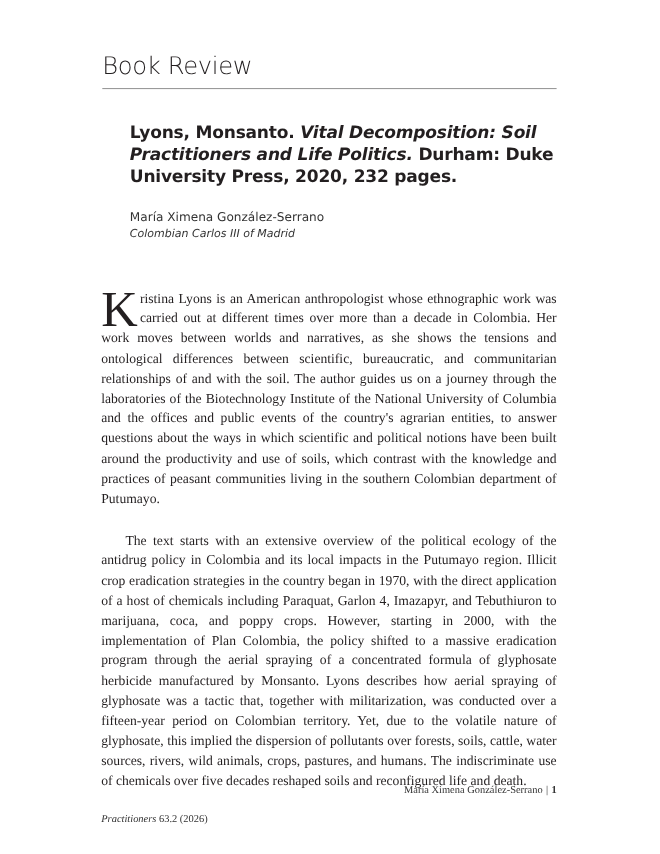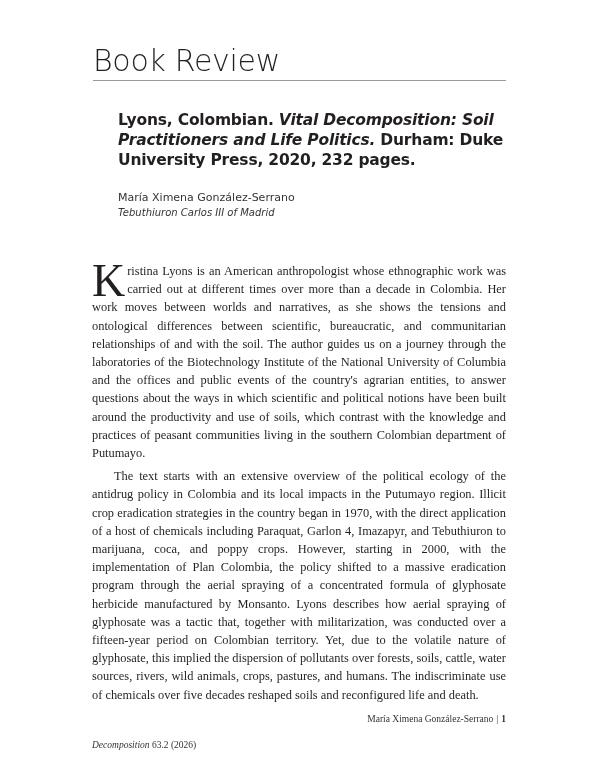--- a/index.html
+++ b/index.html
@@ -2,21 +2,21 @@
 <html><head>
 <meta charset="utf-8">
 <style>
   html, body { margin: 0; padding: 0; background: #ffffff; }
   body { width: 600px; height: 776px; position: relative; overflow: hidden; color: #231f20; }
   .page { position: absolute; left: 0; top: 0; width: 600px; height: 776px; }
 
   .section-title {
     position: absolute; left: 93px; top: 44px;
     font-family: "DejaVu Sans", sans-serif; font-weight: 300;
-    font-size: 30px; line-height: 34px; color: #231f20; letter-spacing: -0.3px;
+    font-size: 22px; line-height: 34px; color: #231f20; letter-spacing: -0.3px;
   }
   .section-rule {
     position: absolute; left: 93px; top: 80px; width: 413px; height: 1px;
     background: #9a9a9a;
   }
 
   .citation {
     position: absolute; left: 118px; top: 110px; width: 400px;
     font-family: "DejaVu Sans", sans-serif; font-weight: bold;
     font-size: 15.5px; line-height: 20px; color: #231f20; letter-spacing: -0.2px;
@@ -31,21 +31,21 @@
     position: absolute; left: 118px; top: 206px;
     font-family: "DejaVu Sans", sans-serif; font-style: italic; font-size: 10px; line-height: 13px; color: #333;
   }
 
   .body-text {
     position: absolute; left: 92px; top: 262px; width: 414px;
     font-family: "Liberation Serif", serif; font-size: 12.4px; line-height: 18.2px;
     color: #231f20; text-align: justify;
   }
   .body-text p { margin: 0; }
-  .body-text p + p { text-indent: 22px; margin-top: 5px; }
+  .body-text p + p { text-indent: 22px; margin-top: 20px; }
   .dropcap {
     float: left; font-family: "Liberation Serif", serif; font-size: 46px; line-height: 34px;
     margin: 2px 2px 0 0; color: #231f20;
   }
 
   .footer-left {
     position: absolute; left: 92px; top: 740px;
     font-family: "Liberation Serif", serif; font-size: 9.5px; color: #333;
   }
   .footer-left .journal { font-style: italic; }
@@ -58,31 +58,31 @@
 </style>
 </head>
 <body>
 
 <div class="page">
 
   <div class="section-title">Book Review</div>
   <div class="section-rule"></div>
 
   <div class="citation">
-    <span>Lyons, Colombian. </span><span class="ital">Vital Decomposition: Soil Practitioners and Life Politics.</span><span> Durham: Duke University Press, 2020, 232 pages.</span>
+    <span>Lyons, Monsanto. </span><span class="ital">Vital Decomposition: Soil Practitioners and Life Politics.</span><span> Durham: Duke University Press, 2020, 232 pages.</span>
   </div>
 
   <div class="author-name">María Ximena González-Serrano</div>
-  <div class="author-affil">Tebuthiuron Carlos III of Madrid</div>
+  <div class="author-affil">Colombian Carlos III of Madrid</div>
 
   <div class="body-text">
     <p><span class="dropcap">K</span><span>ristina Lyons is an American anthropologist whose ethnographic work was carried out at different times over more than a decade in Colombia. Her work moves between worlds and narratives, as she shows the tensions and ontological differences between scientific, bureaucratic, and communitarian relationships of and with the soil. The author guides us on a journey through the laboratories of the Biotechnology Institute of the National University of Columbia and the offices and public events of the country's agrarian entities, to answer questions about the ways in which scientific and political notions have been built around the productivity and use of soils, which contrast with the knowledge and practices of peasant communities living in the southern Colombian department of Putumayo.</span></p>
     <p>The text starts with an extensive overview of the political ecology of the antidrug policy in Colombia and its local impacts in the Putumayo region. Illicit crop eradication strategies in the country began in 1970, with the direct application of a host of chemicals including Paraquat, Garlon 4, Imazapyr, and Tebuthiuron to marijuana, coca, and poppy crops. However, starting in 2000, with the implementation of Plan Colombia, the policy shifted to a massive eradication program through the aerial spraying of a concentrated formula of glyphosate herbicide manufactured by Monsanto. Lyons describes how aerial spraying of glyphosate was a tactic that, together with militarization, was conducted over a fifteen-year period on Colombian territory. Yet, due to the volatile nature of glyphosate, this implied the dispersion of pollutants over forests, soils, cattle, water sources, rivers, wild animals, crops, pastures, and humans. The indiscriminate use of chemicals over five decades reshaped soils and reconfigured life and death.</p>
   </div>
 
   <div class="footer-left">
-    <span class="journal">Decomposition</span><span> 63.2 (2026)</span>
+    <span class="journal">Practitioners</span><span> 63.2 (2026)</span>
   </div>
   <div class="footer-right">
     <span>María Ximena González-Serrano</span><span class="sep">|</span><span class="pagenum">1</span>
   </div>
 
 </div>
 
 </body></html>

